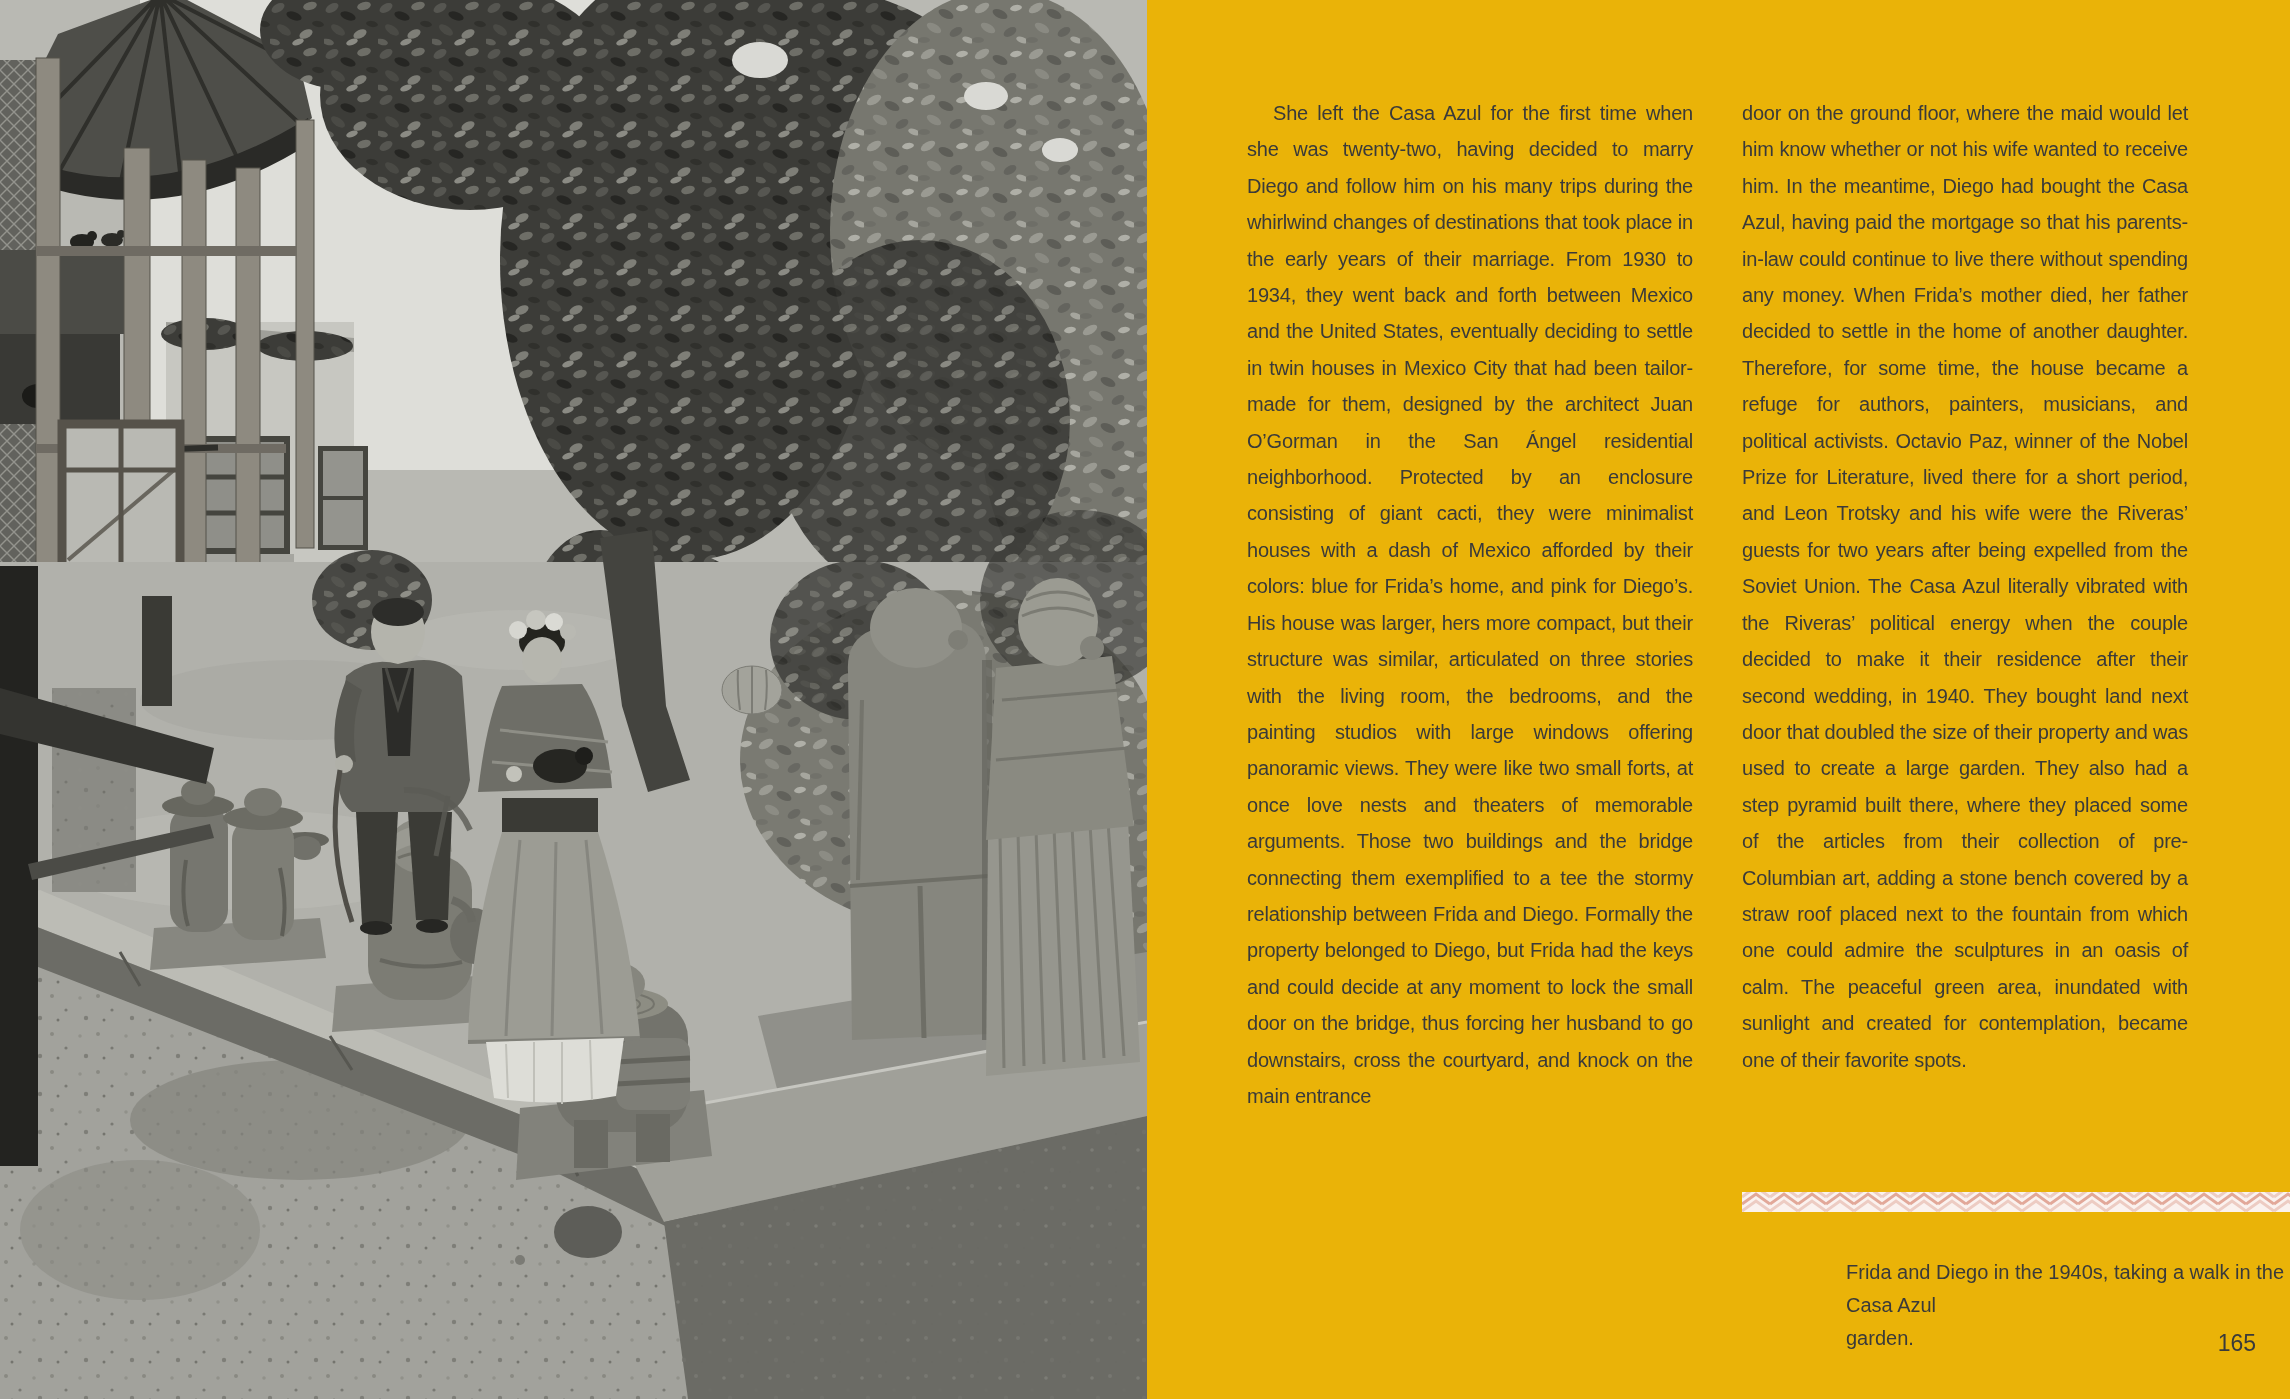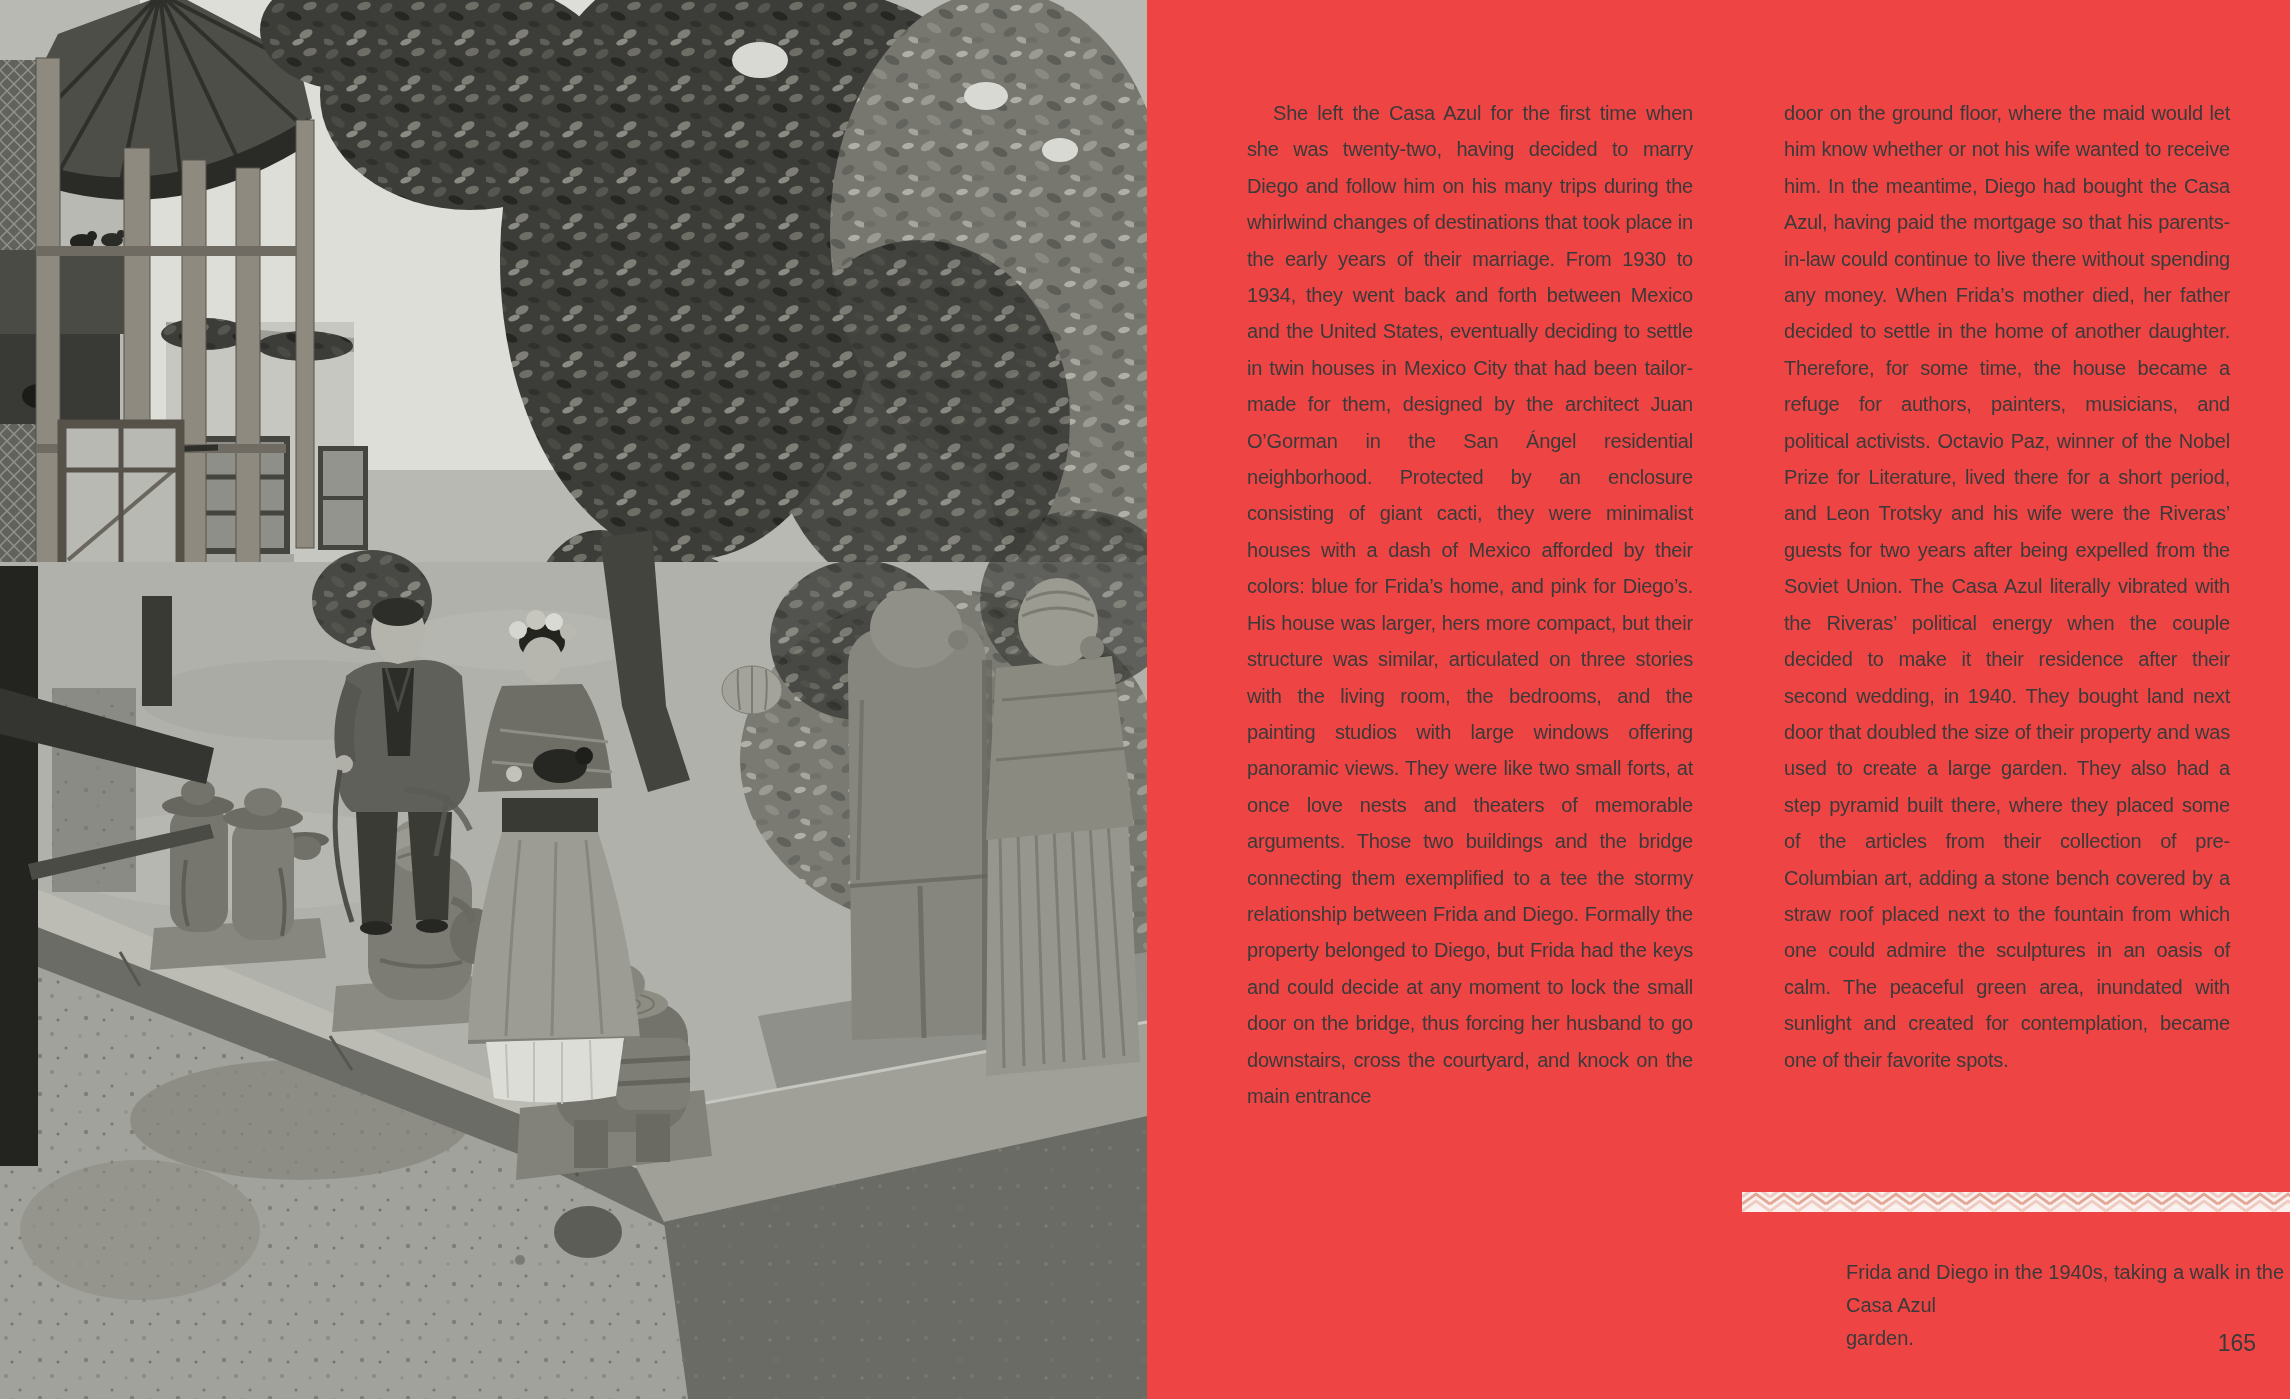--- a/index.html
+++ b/index.html
@@ -1,23 +1,23 @@
 <!DOCTYPE html>
 <html><head>
 <meta charset="utf-8">
 <style>
   html,body{margin:0;padding:0;background:#ffffff;}
-  .stage{position:relative;width:2290px;height:1399px;background:#ef4444;overflow:hidden;
+  .stage{position:relative;width:2290px;height:1399px;background:#eab308;overflow:hidden;
          font-family:"Liberation Sans", sans-serif;color:#3a3a3a;}
   .photo{position:absolute;left:0;top:0;width:1147px;height:1399px;margin:0;overflow:hidden;}
   .photo svg{display:block;width:1147px;height:1399px;}
   .bodycol{position:absolute;top:95px;width:446px;font-size:20px;line-height:36.4px;
            letter-spacing:-0.2px;text-align:justify;color:#3a3a3a;}
   .col1{left:1247px;text-indent:26px;}
-  .col2{left:1784px;}
+  .col2{left:1742px;}
   .band{position:absolute;left:1742px;top:1192px;width:548px;height:20px;}
   .band svg{display:block;width:548px;height:20px;}
   .caption{position:absolute;left:1846px;top:1256px;width:480px;margin:0;
            font-size:20px;line-height:33px;color:#3a3a3a;white-space:pre-line;}
   .folio{position:absolute;left:2130px;top:1330px;width:126px;text-align:right;
          font-size:23px;color:#3a3a3a;}
 </style>
 </head>
 <body>
 

